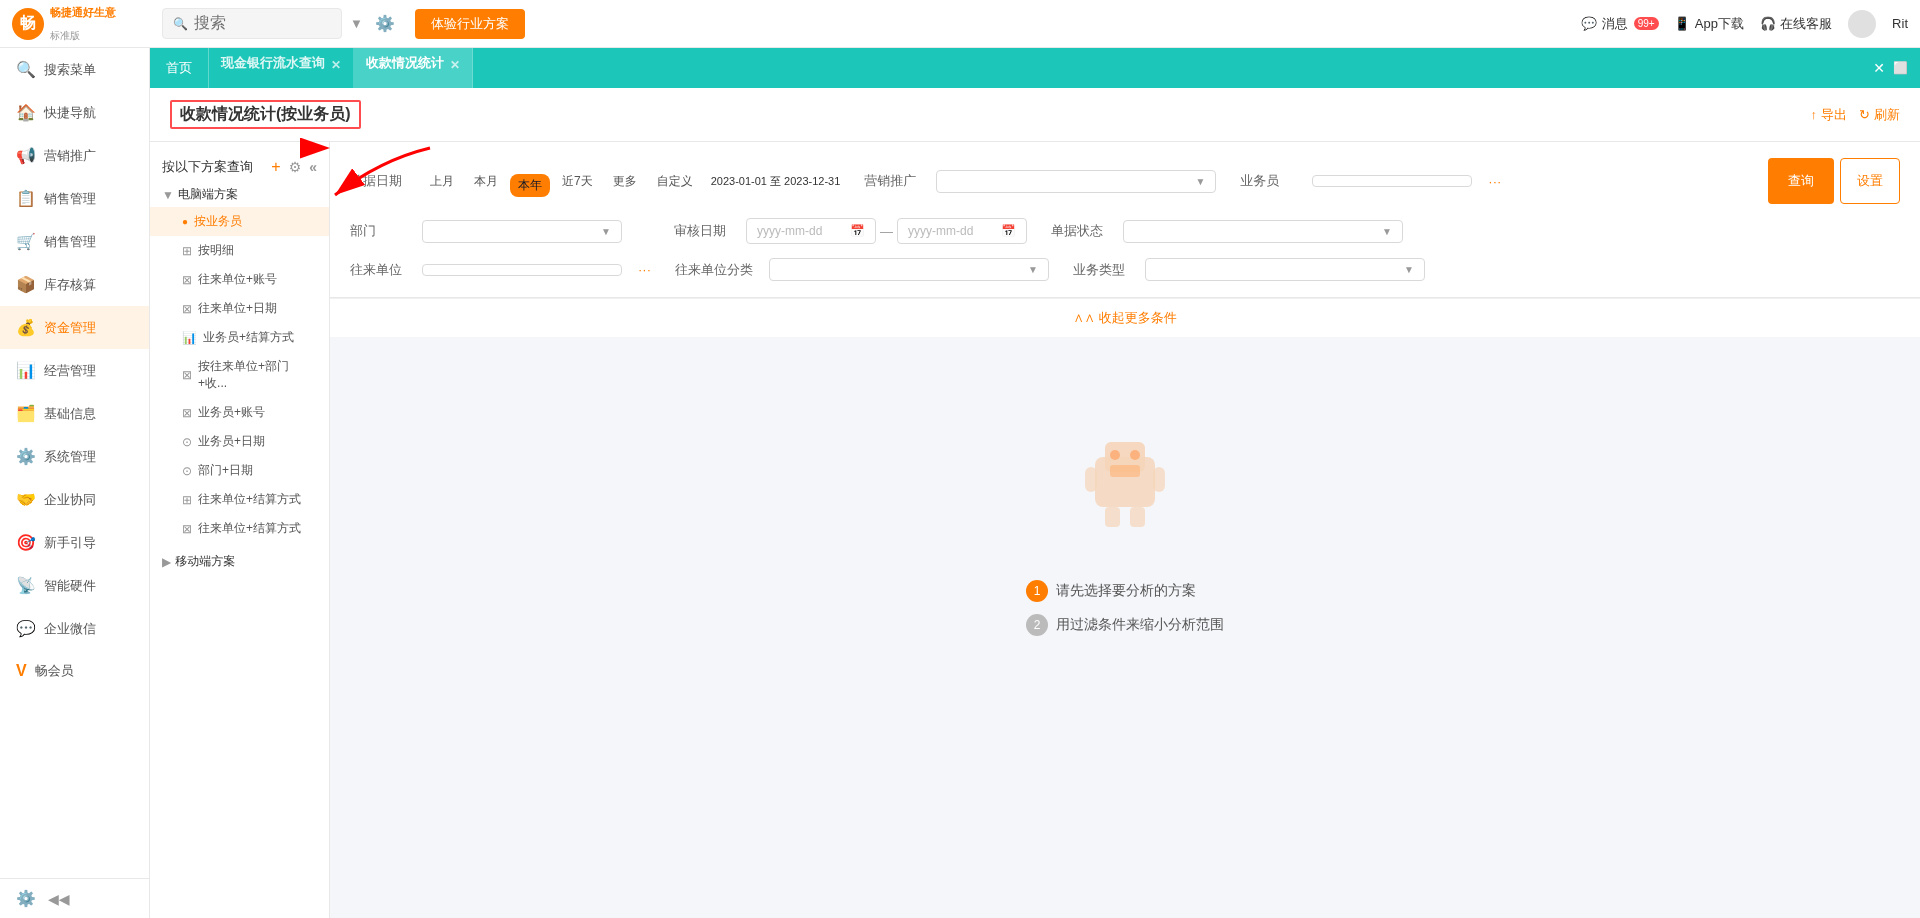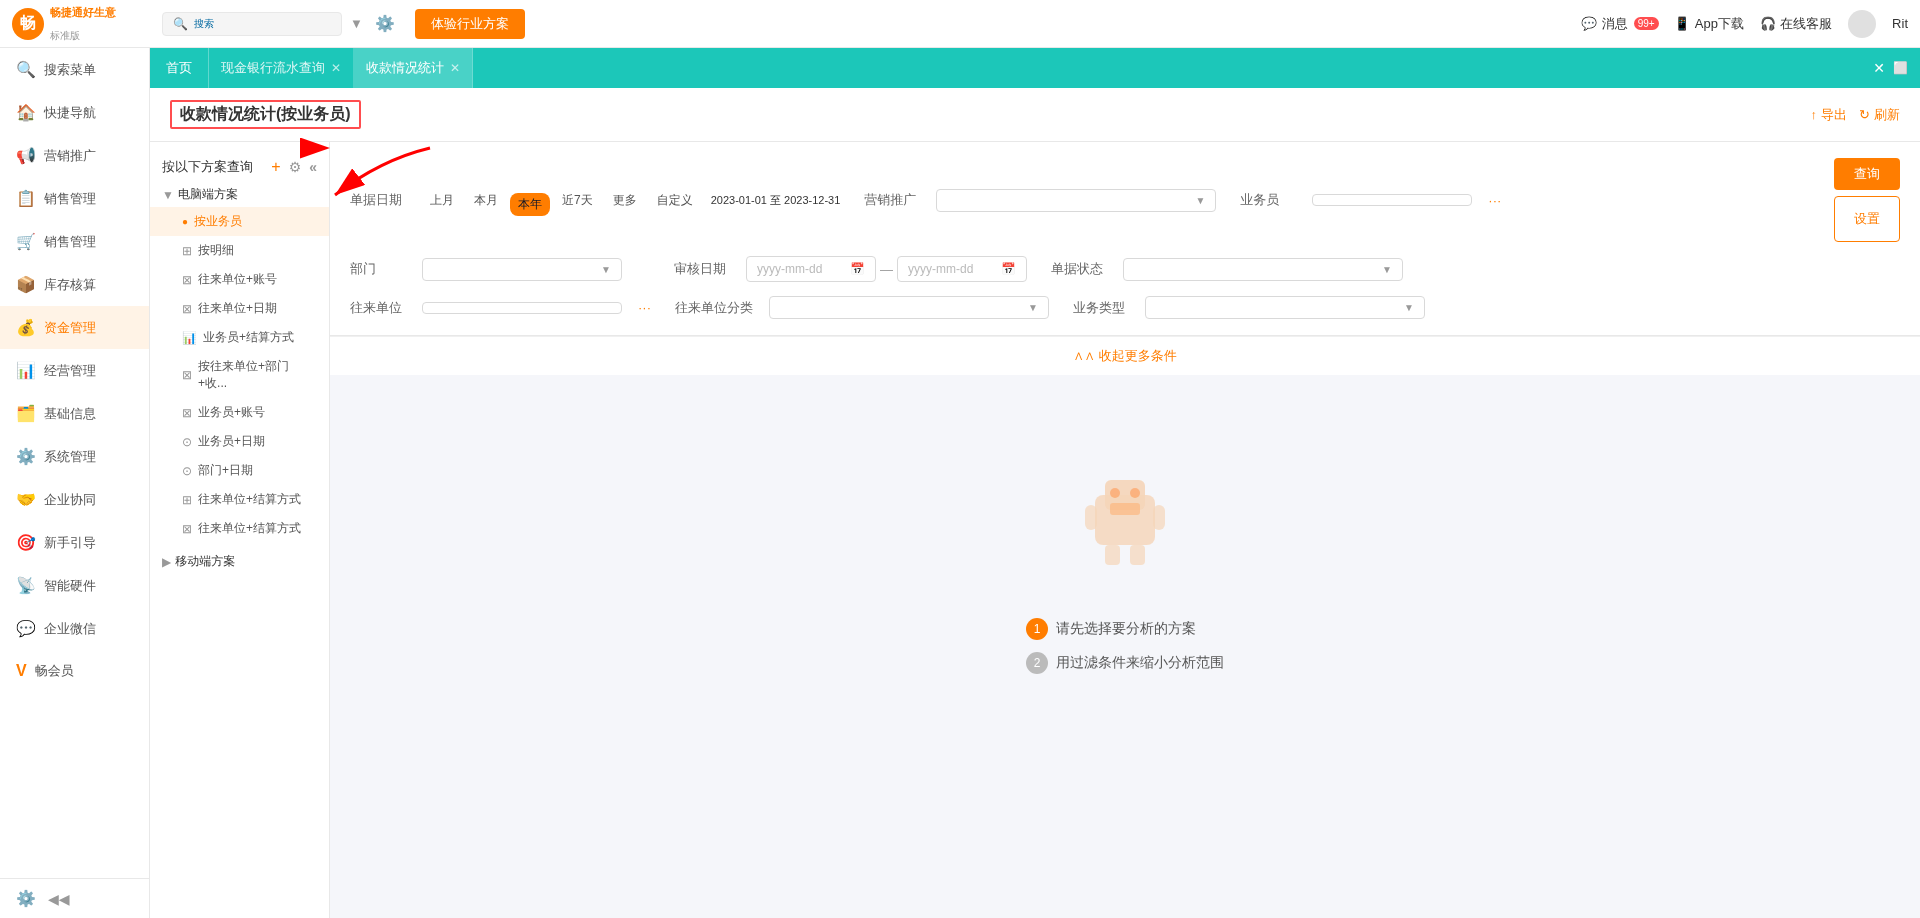--- a/index.html
+++ b/index.html
@@ -147,29 +147,30 @@
       padding: 0 16px;
       height: 100%;
       display: flex;
       align-items: center;
       color: white;
       font-size: 13px;
       cursor: pointer;
       border-right: 1px solid rgba(255,255,255,0.3);
     }
     .tab-item {
-      padding: 0 12px;
+      padding: 16px 12px;
       height: 100%;
       display: flex;
-      align-items: center;
+      align-items: flex-end;
       color: rgba(255,255,255,0.85);
       font-size: 13px;
       cursor: pointer;
       gap: 6px;
       border-right: 1px solid rgba(255,255,255,0.2);
+      font-weight: bold;
     }
     .tab-item.active {
       background: rgba(255,255,255,0.2);
       color: white;
     }
     .tab-close {
       font-size: 12px;
       color: rgba(255,255,255,0.7);
       cursor: pointer;
     }
@@ -321,21 +322,21 @@
       background: #fff;
       color: #ff7d00;
       border: 1px solid #ff7d00;
       border-radius: 4px;
       padding: 13px 16px;
       font-size: 13px;
       cursor: pointer;
     }
     .btn-group {
       display: flex;
-      flex-direction: column;
+      flex-direction: row;
       gap: 6px;
       margin-left: auto;
     }
     .collapse-bar {
       background: #fff;
       text-align: center;
       padding: 10px;
       color: #666;
       font-size: 13px;
       cursor: pointer;
@@ -430,21 +431,21 @@
     <div class="logo-icon">畅</div>
     <div>
       <div style="font-size:11px;color:#ff7d00;font-weight:bold;">畅捷通好生意</div>
       <div style="font-size:10px;color:#999;margin-top:9px;">标准版</div>
     </div>
   </div>
 
   <div class="header-search">
     <div class="header-search-box">
       <span>🔍</span>
-      <span style="color:#0369a1;font-size:10px;">搜索</span>
+      <span style="color:#737373;font-size:16px;">搜索</span>
     </div>
     <span style="color:#999;cursor:pointer;">▼</span>
     <div class="gear-btn">⚙️</div>
     <button class="header-trial-btn">体验行业方案</button>
   </div>
 
   <div class="header-right">
     <div class="header-right-item">
       <span>💬</span>
       <span>消息</span>

